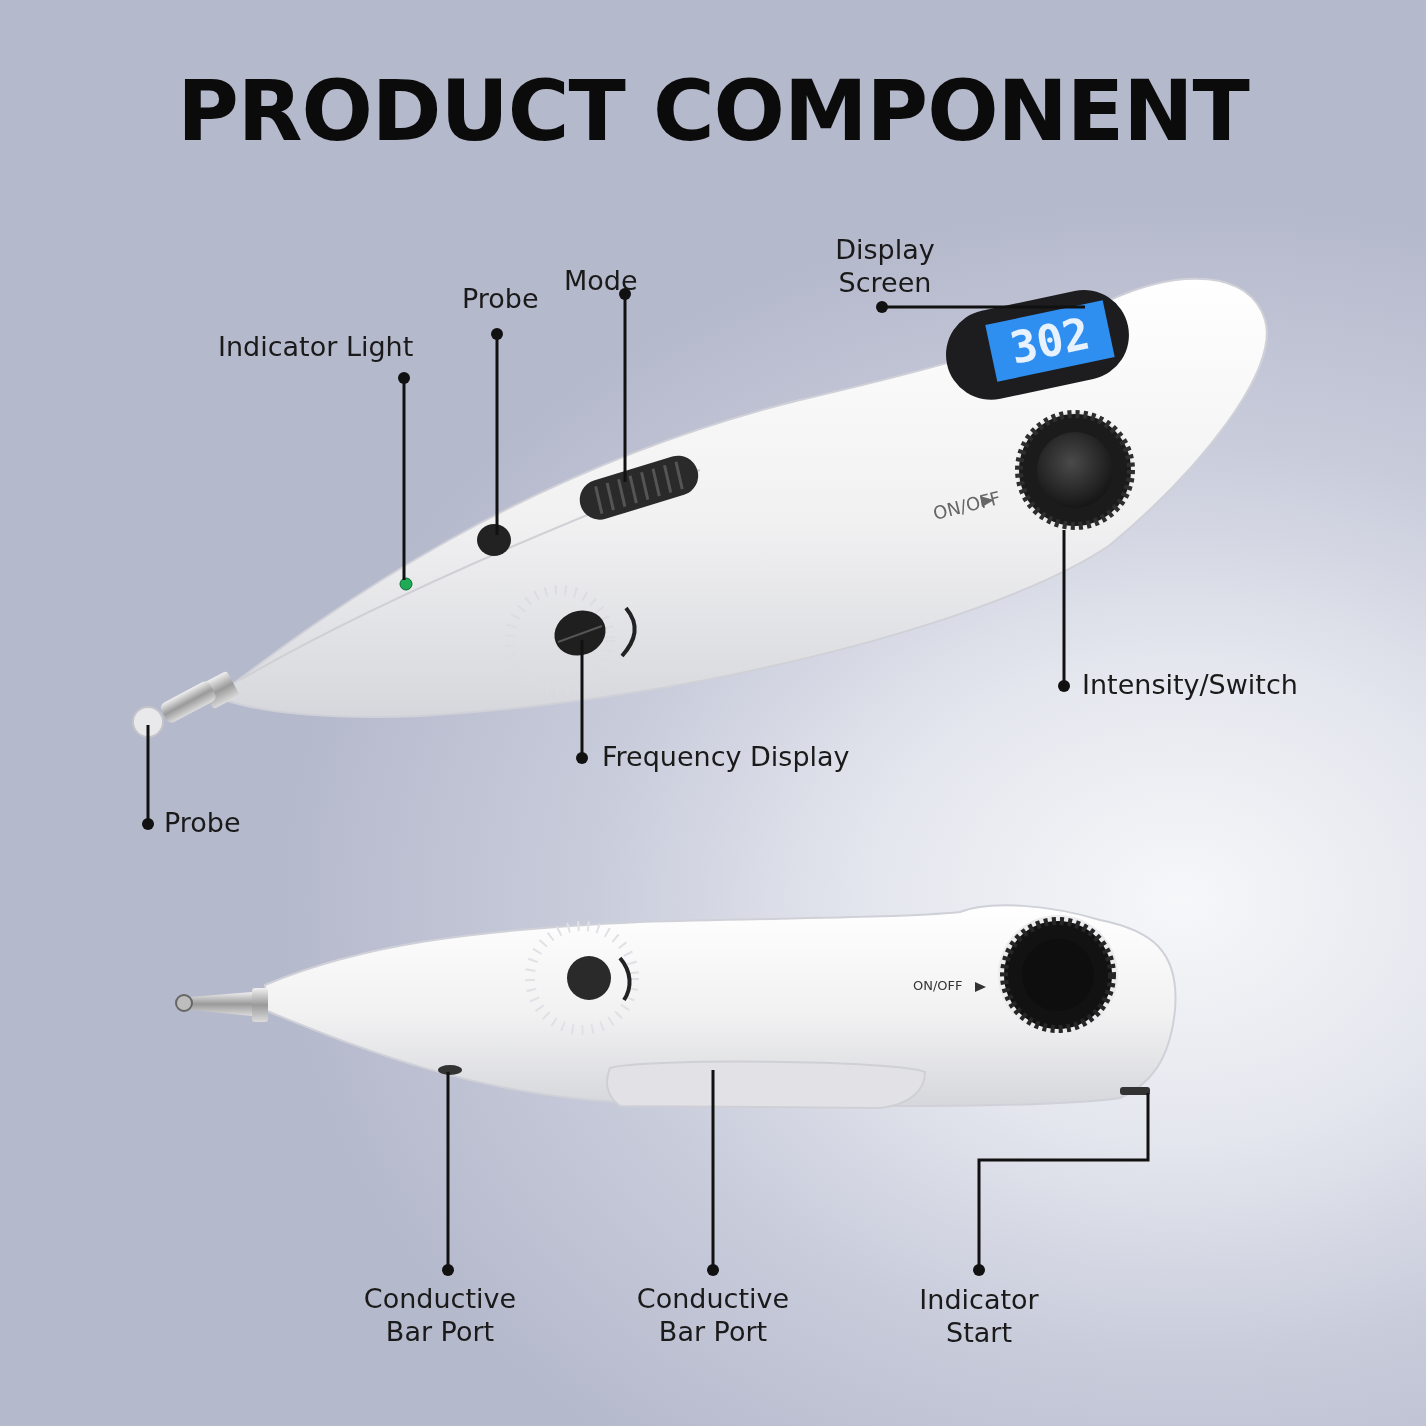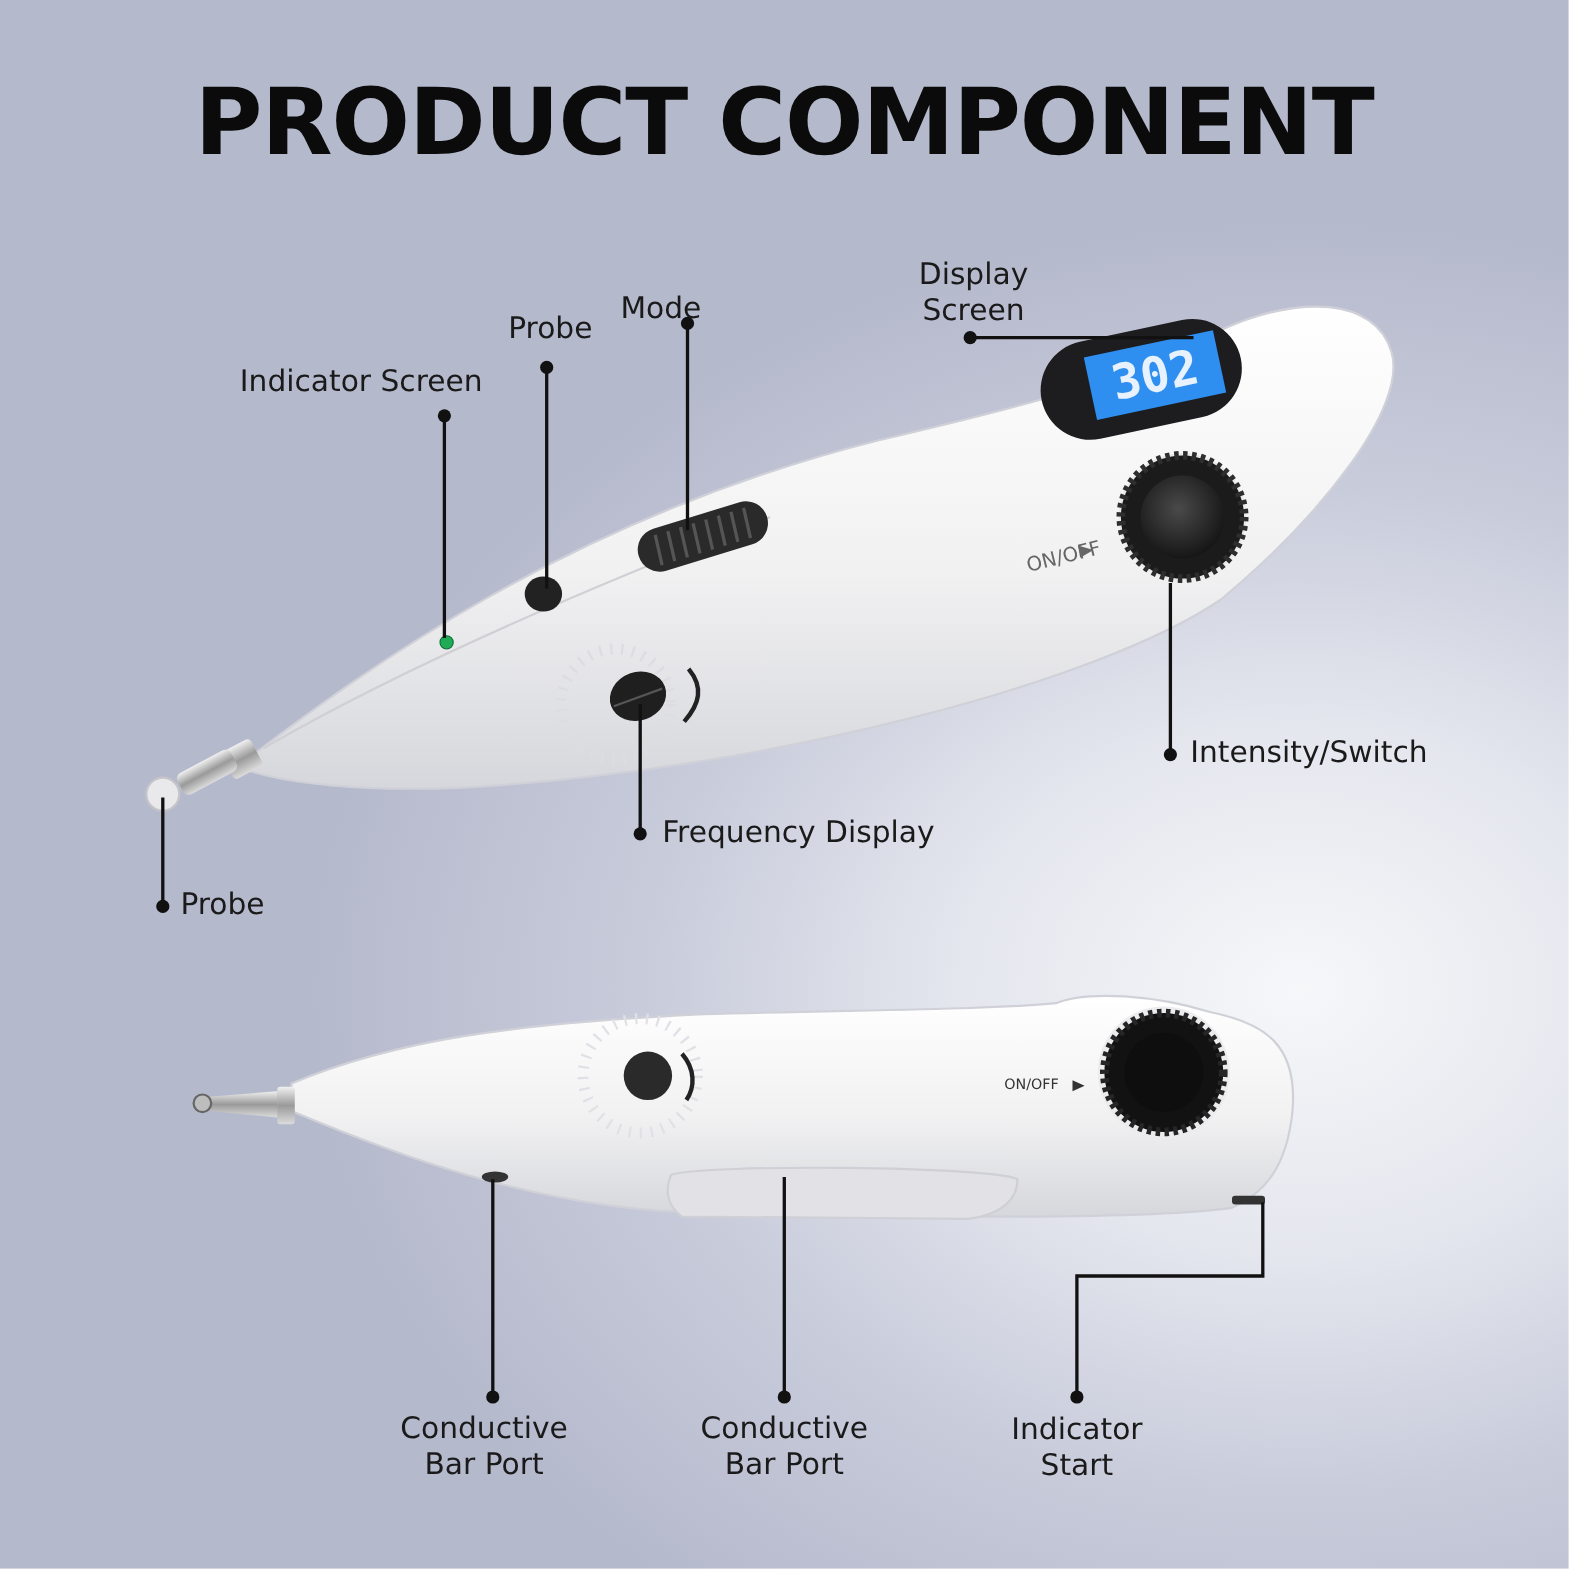--- a/index.html
+++ b/index.html
@@ -139,21 +139,21 @@
     <circle cx="882" cy="307" r="6"></circle>
     <circle cx="1064" cy="686" r="6"></circle>
     <circle cx="582" cy="758" r="6"></circle>
     <circle cx="148" cy="824" r="6"></circle>
     <circle cx="448" cy="1270" r="6"></circle>
     <circle cx="713" cy="1270" r="6"></circle>
     <circle cx="979" cy="1270" r="6"></circle>
   </g>
 </svg>
 
-<div class="abs lbl" style="left:218px;top:330px;">Indicator Screen</div>
+<div class="abs lbl" style="left:218px;top:330px;">Indicator Light</div>
 <div class="abs lbl" style="left:462px;top:282px;">Probe</div>
 <div class="abs lbl" style="left:564px;top:244px;margin-top:20px;">Mode</div>
 <div class="abs lbl center" style="left:820px;top:233px;width:130px;">
   <div>Display</div>
   <div>Screen</div>
 </div>
 <div class="abs lbl" style="left:1082px;top:668px;text-align:center;">Intensity/Switch</div>
 <div class="abs lbl" style="left:602px;top:740px;">Frequency Display</div>
 <div class="abs lbl" style="left:164px;top:806px;">Probe</div>
 

